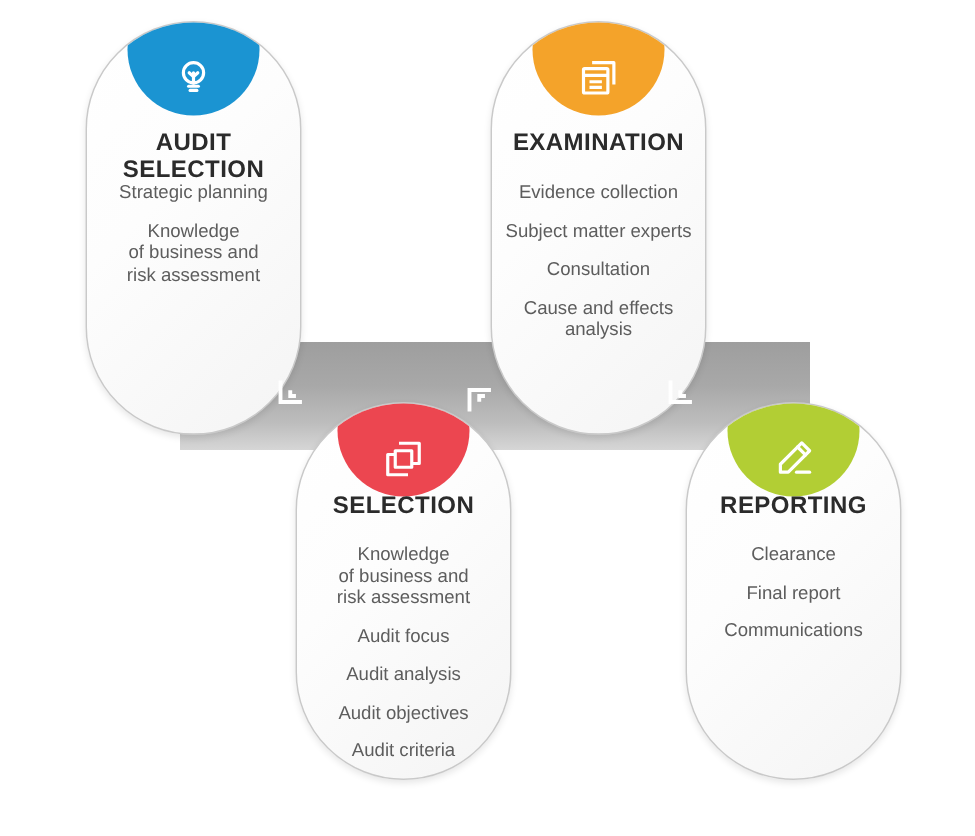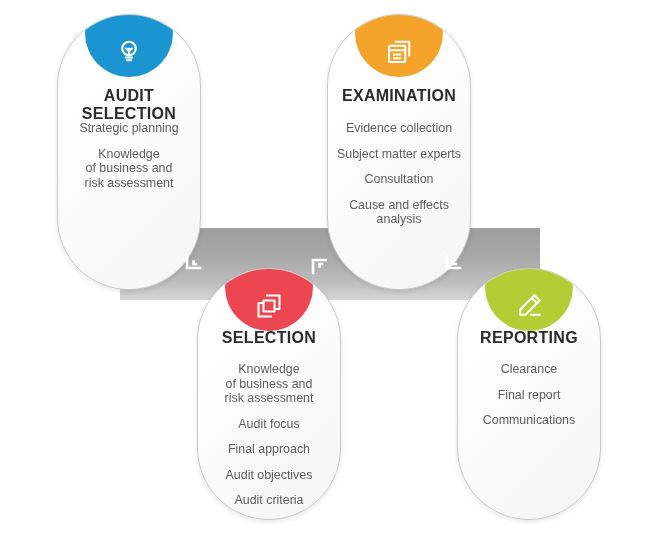--- a/index.html
+++ b/index.html
@@ -137,21 +137,21 @@
       <svg width="30" height="30" viewBox="0 0 24 24" fill="none" stroke="#ffffff" stroke-width="1.7" stroke-linejoin="round">
         <path d="M9.6 3.6h10.8v10.8h-4"></path>
         <path d="M14.4 20.4H3.6V9.6h4"></path>
         <rect x="7.6" y="7.6" width="8.8" height="8.8"></rect>
       </svg>
     </div>
     <div class="card-title">SELECTION</div>
     <div class="items">
       <div class="item">Knowledge<br>of business and<br>risk assessment</div>
       <div class="item">Audit focus</div>
-      <div class="item">Final approach</div>
+      <div class="item">Audit analysis</div>
       <div class="item">Audit objectives</div>
       <div class="item">Audit criteria</div>
     </div>
   </div>
 
   <div class="card bottom c-report">
     <div class="icon-disc" style="background:#b2ce34;">
       <svg width="30" height="30" viewBox="0 0 24 24" fill="none" stroke="#ffffff" stroke-width="1.7" stroke-linejoin="round" stroke-linecap="round">
         <path d="M16.4 3.4l4.2 4.2L9.2 19H5v-4.2z"></path>
         <path d="M14.2 5.6l4.2 4.2"></path>

